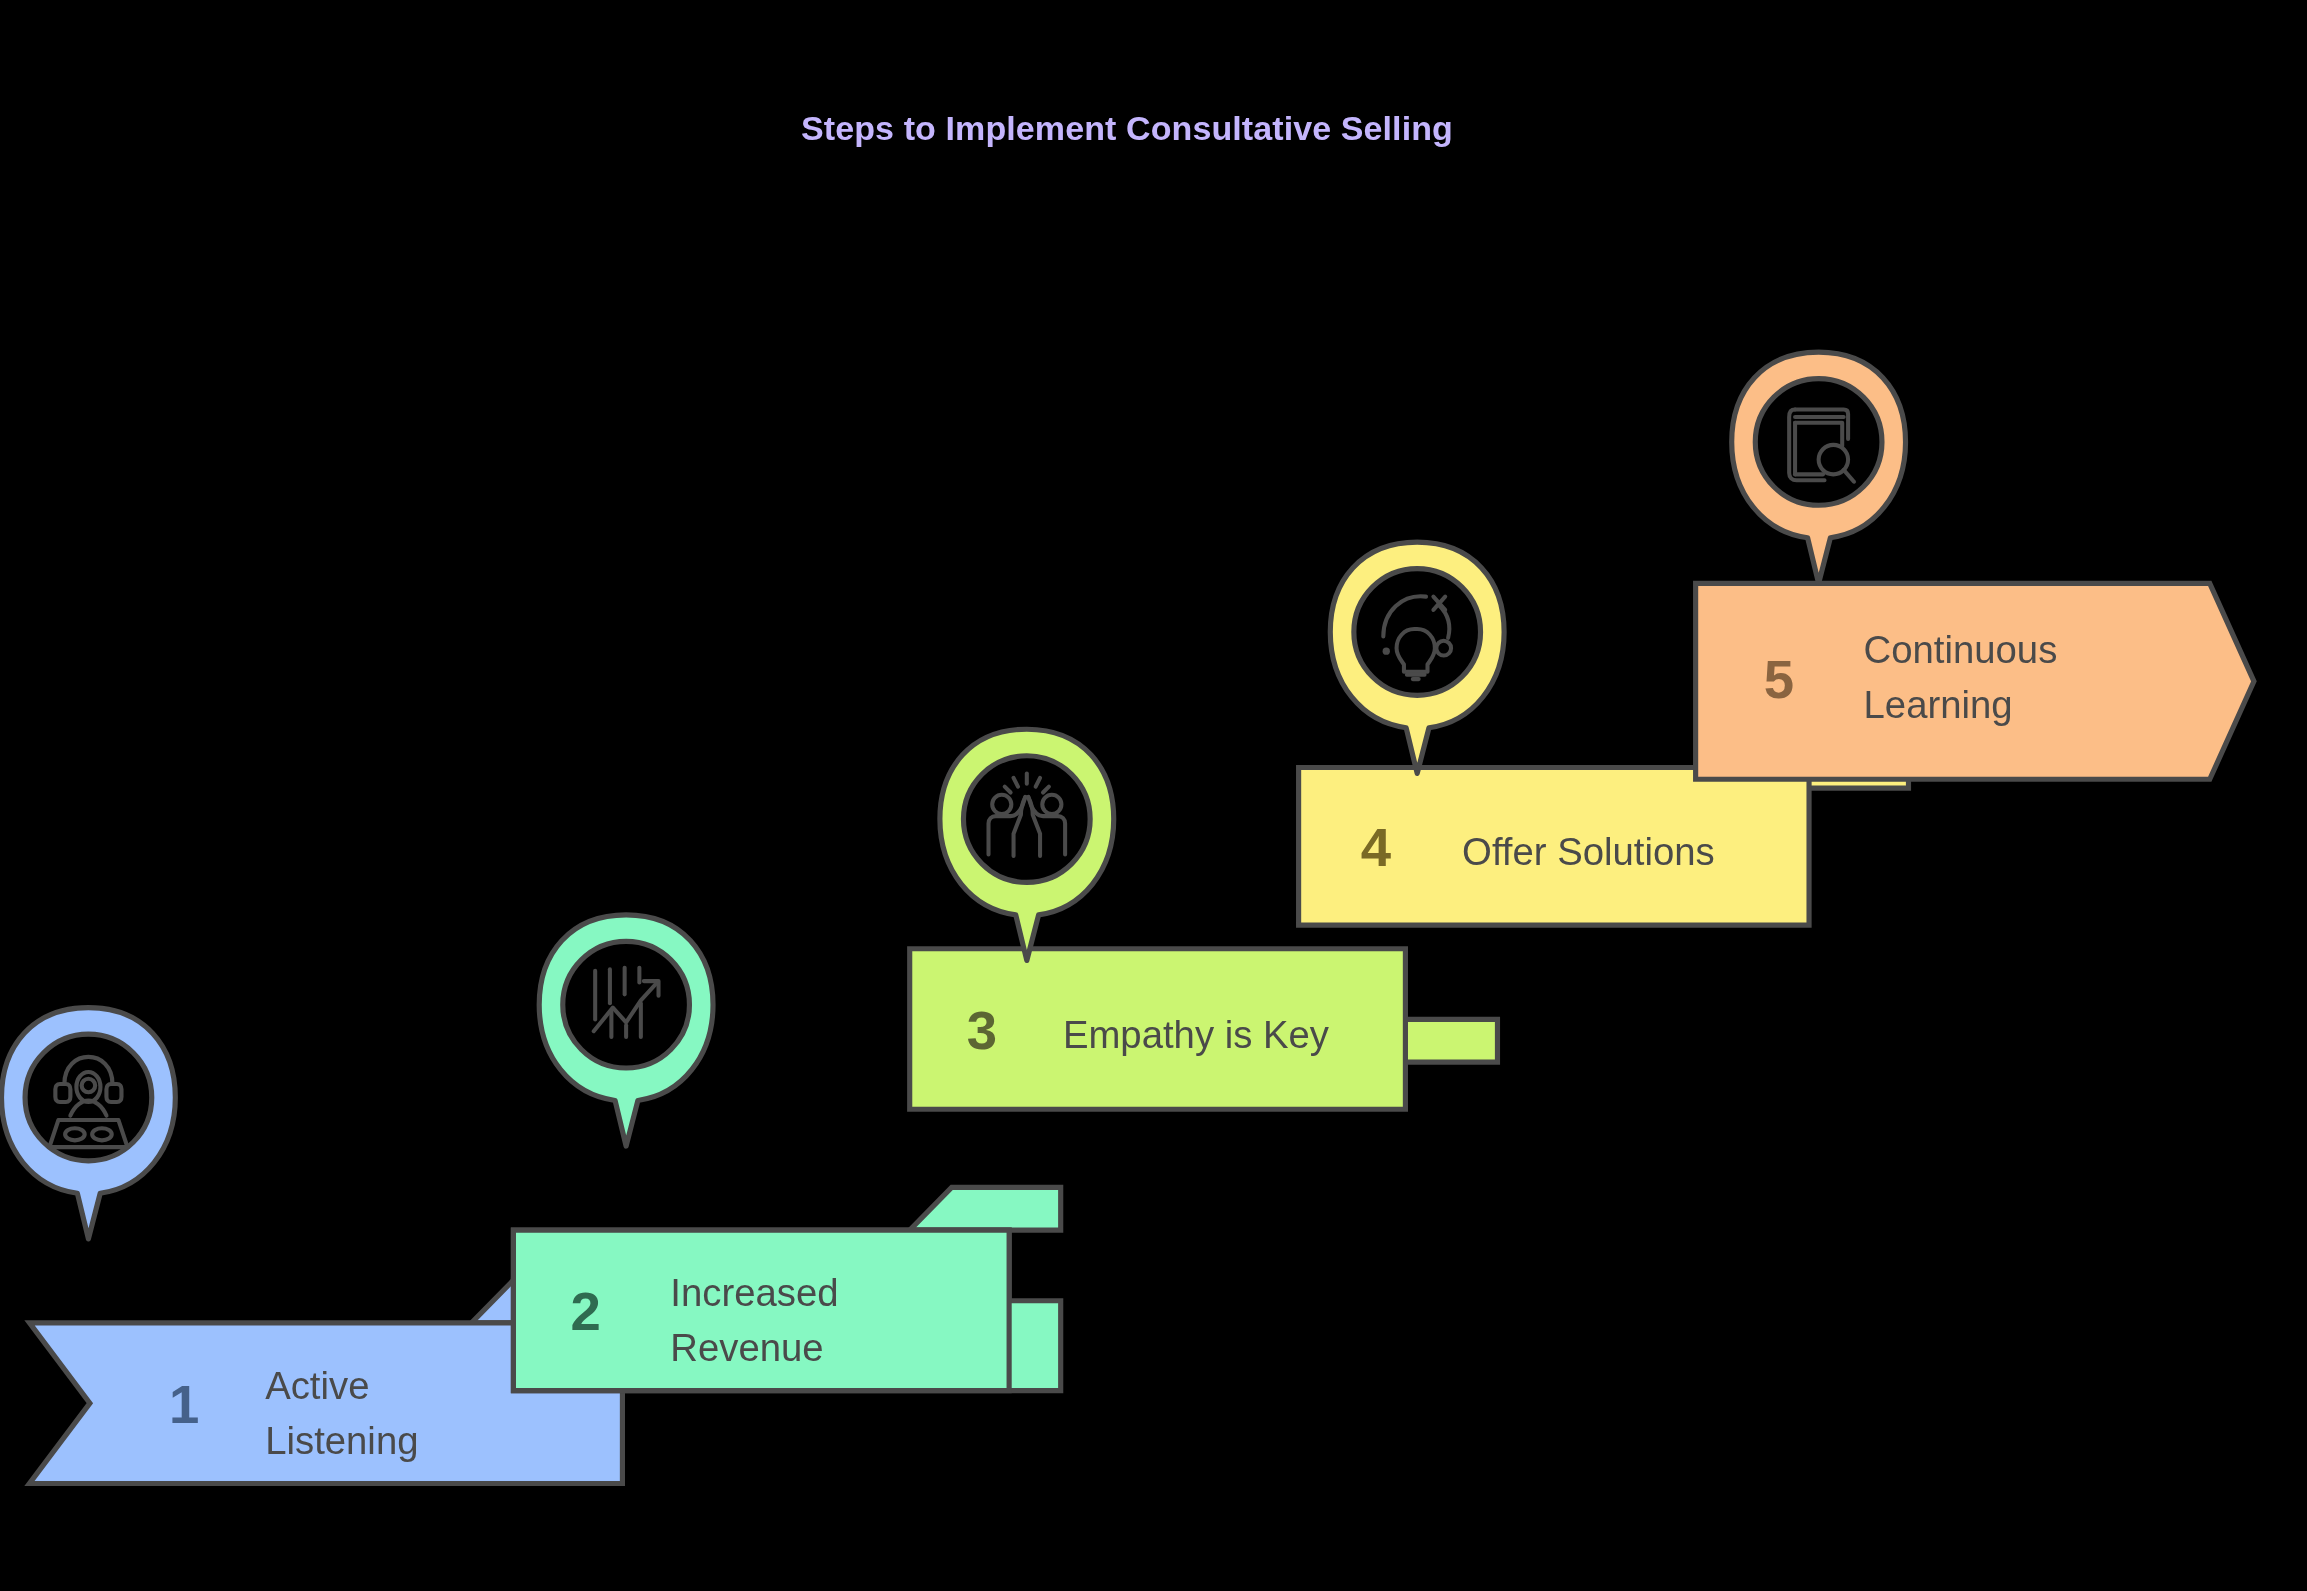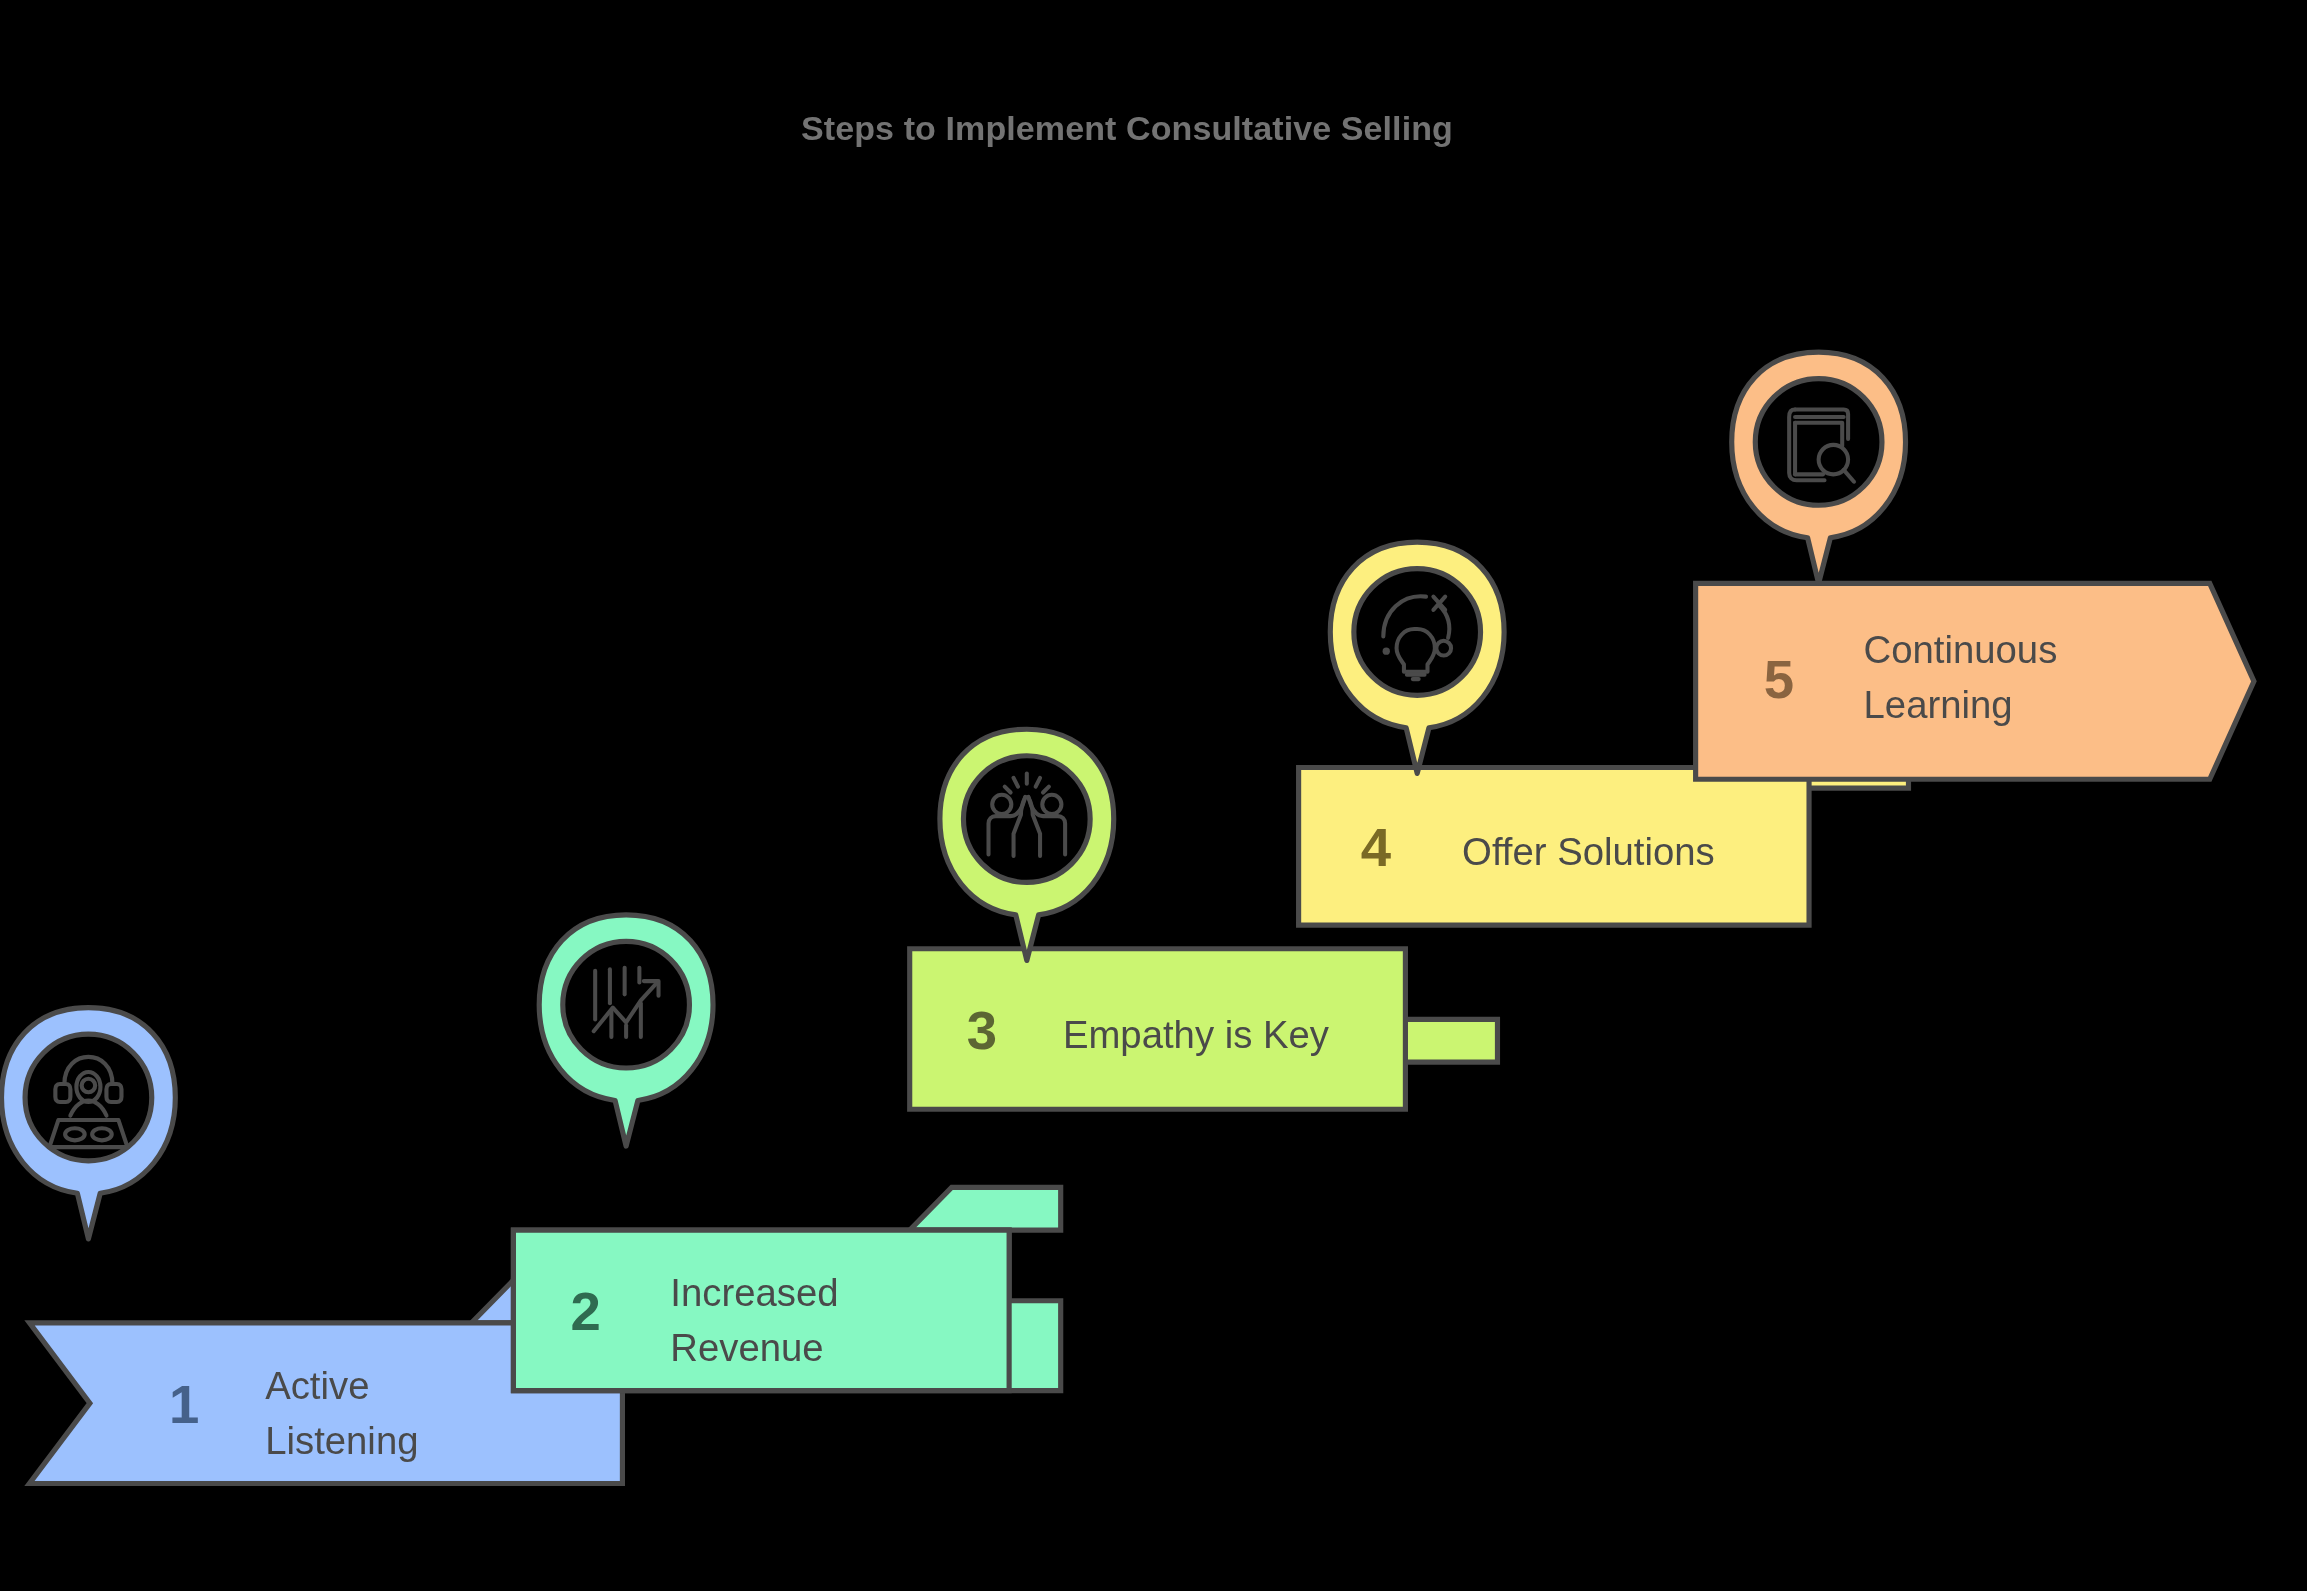--- a/index.html
+++ b/index.html
@@ -21,21 +21,21 @@
   }
   #diagram-title {
     position: absolute;
     left: 0;
     top: 109px;
     width: 2254px;
     text-align: center;
     font-family: "Liberation Sans", sans-serif;
     font-size: 34px;
     font-weight: bold;
-    color: #737373;
+    color: #c4b5fd;
     letter-spacing: 0.1px;
     white-space: nowrap;
   }
   svg#steps-svg {
     position: absolute;
     left: 0;
     top: 0;
   }
   .step-number {
     font-family: "Liberation Sans", sans-serif;

